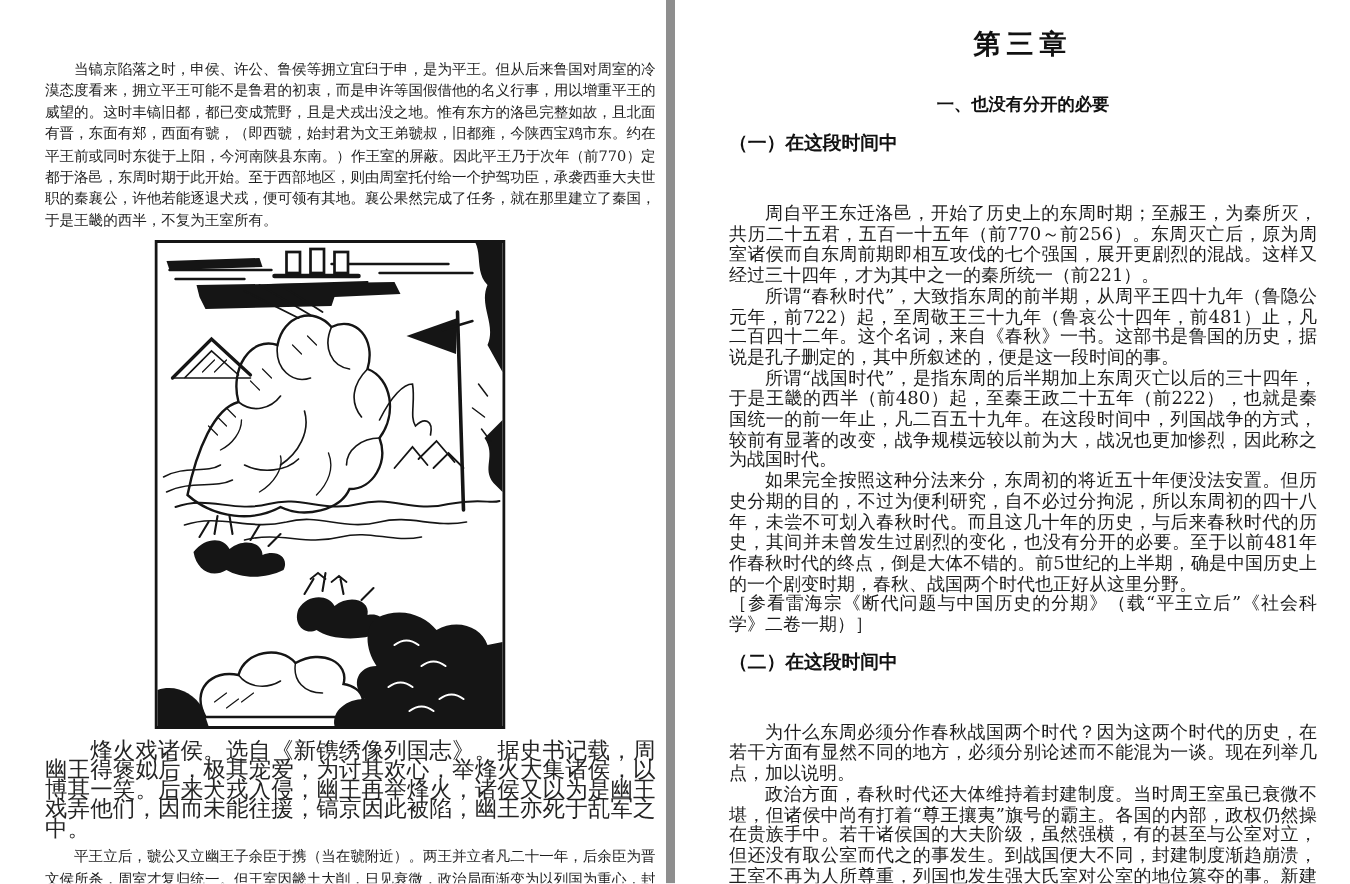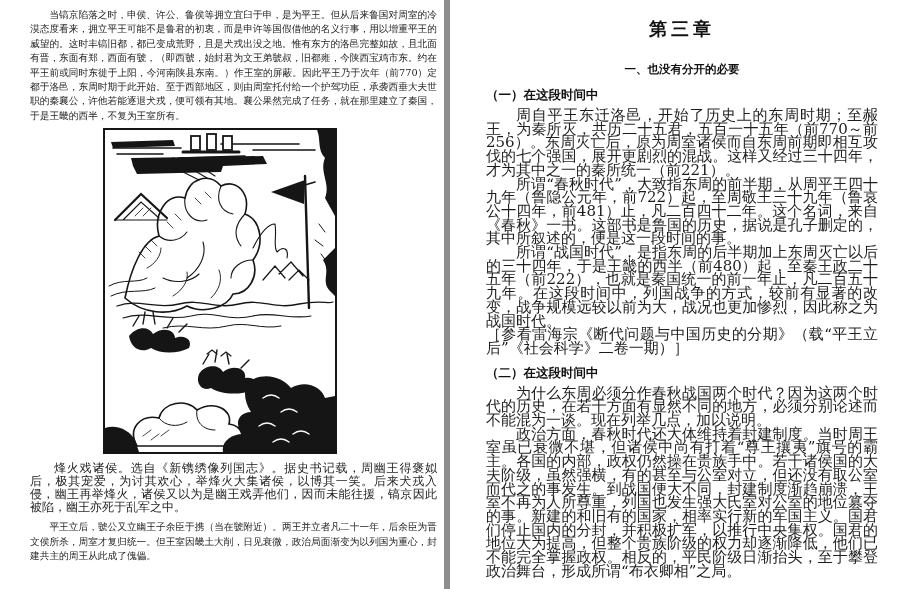--- a/index.html
+++ b/index.html
@@ -8,30 +8,30 @@
     background:#ffffff; display:flex;
     font-family:"DejaVu Serif","Liberation Serif",serif;
     color:#1d1d1d;
   }
   .page { box-sizing:border-box; background:#ffffff; }
   .page-left  { width:444px; padding:8px 7px 0 30px; }
   .gutter { width:6px; background:#8e8e8e; flex:none; }
   .page-right { flex:1; padding:13px 22px 0 36px; }
 
   
-  .body-text { font-size:9.7px; line-height:14.4px; text-align:justify; }
+  .body-text { font-size:9.7px; line-height:14.4px; text-align:justify;margin-top:32px; }
   .body-text p { margin:0; text-indent:2em; }
-  .page-right .body-text { font-size:15px; line-height:13.7px; }
+  .page-right .body-text { font-size:12px; line-height:13.7px; }
   .para-gap { margin-top:6px !important; }
 
   
   figure.woodcut { margin:5px 0 0 73px; width:234px; }
   figure.woodcut svg { display:block; }
   .caption {
-    font-size:12px; line-height:13px; text-align:justify;
+    font-size:15px; line-height:13px; text-align:justify;
     text-indent:2em; margin-top:8px; color:#242424;
   }
 
   
   .hd { font-family:"DejaVu Sans","Liberation Sans",sans-serif; font-weight:bold; color:#111; }
   .chapter-num   { text-align:center; font-size:18px; letter-spacing:4px; margin:4px 0 0; }
   .chapter-title { text-align:center; font-size:20px; letter-spacing:2px; margin:27px 0 0; }
   .section-heading { text-align:center; font-size:11.5px; margin:21px 0 0; }
   .subsection-heading { font-size:12.5px; margin:10px 0 5px; }
   .subsection-heading.second { margin-top:9px; }
@@ -118,20 +118,21 @@
 
   <div class="page page-right">
     <div class="hd chapter-num">第三章</div>
     <div class="hd section-heading">一、也没有分开的必要</div>
 
     <div class="hd subsection-heading">（一）在这段时间中</div>
     <div class="body-text">
       <p>周自平王东迁洛邑，开始了历史上的东周时期；至赧王，为秦所灭，共历二十五君，五百一十五年（前770～前256）。东周灭亡后，原为周室诸侯而自东周前期即相互攻伐的七个强国，展开更剧烈的混战。这样又经过三十四年，才为其中之一的秦所统一（前221）。</p>
       <p>所谓“春秋时代”，大致指东周的前半期，从周平王四十九年（鲁隐公元年，前722）起，至周敬王三十九年（鲁哀公十四年，前481）止，凡二百四十二年。这个名词，来自《春秋》一书。这部书是鲁国的历史，据说是孔子删定的，其中所叙述的，便是这一段时间的事。</p>
       <p>所谓“战国时代”，是指东周的后半期加上东周灭亡以后的三十四年，于是王畿的西半（前480）起，至秦王政二十五年（前222），也就是秦国统一的前一年止，凡二百五十九年。在这段时间中，列国战争的方式，较前有显著的改变，战争规模远较以前为大，战况也更加惨烈，因此称之为战国时代。</p>
+      <p>如果完全按照这种分法来分，东周初的将近五十年便没法安置。但历史分期的目的，不过为便利研究，自不必过分拘泥，所以东周初的四十八年，未尝不可划入春秋时代。而且这几十年的历史，与后来春秋时代的历史，其间并未曾发生过剧烈的变化，也没有分开的必要。至于以前481年作春秋时代的终点，倒是大体不错的。前5世纪的上半期，确是中国历史上的一个剧变时期，春秋、战国两个时代也正好从这里分野。</p>
       <p class="note">［参看雷海宗《断代问题与中国历史的分期》（载“平王立后”《社会科学》二卷一期）］</p>
     </div>
 
     <div class="hd subsection-heading second">（二）在这段时间中</div>
     <div class="body-text">
       <p>为什么东周必须分作春秋战国两个时代？因为这两个时代的历史，在若干方面有显然不同的地方，必须分别论述而不能混为一谈。现在列举几点，加以说明。</p>
       <p>政治方面，春秋时代还大体维持着封建制度。当时周王室虽已衰微不堪，但诸侯中尚有打着“尊王攘夷”旗号的霸主。各国的内部，政权仍然操在贵族手中。若干诸侯国的大夫阶级，虽然强横，有的甚至与公室对立，但还没有取公室而代之的事发生。到战国便大不同，封建制度渐趋崩溃，王室不再为人所尊重，列国也发生强大氏室对公室的地位篡夺的事。新建的和旧有的国家，相率实行新的军国主义。国君们停止国内的分封，并积极扩军，以推行中央集权。国君的地位大为提高，但整个贵族阶级的权力却逐渐降低，他们已不能完全掌握政权。相反的，平民阶级日渐抬头，至于攀登政治舞台，形成所谓“布衣卿相”之局。</p>
 
     </div>
   </div>

